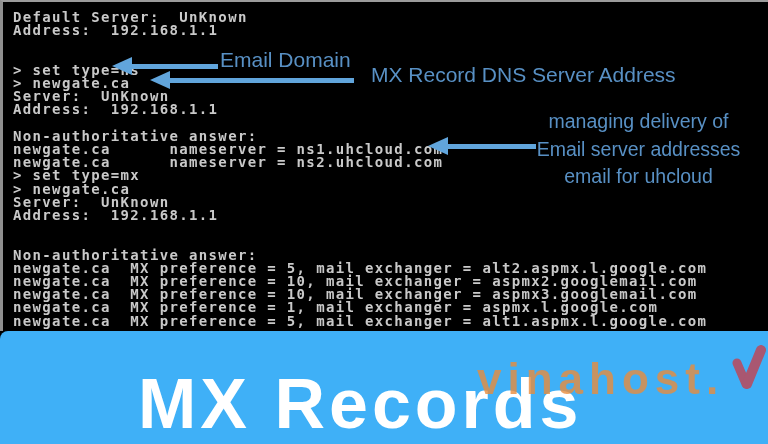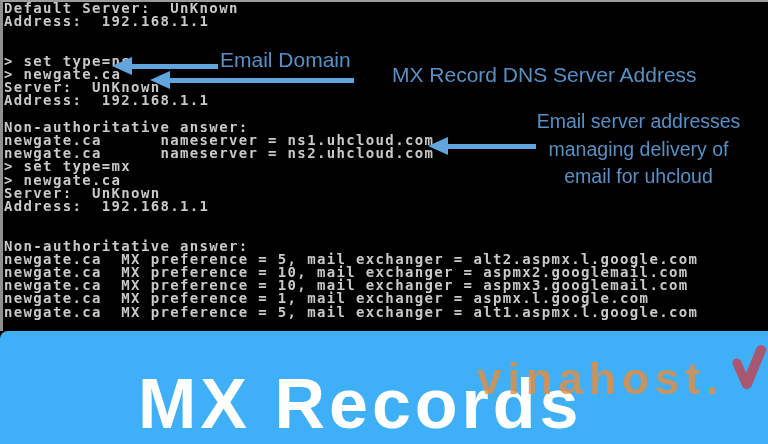--- a/index.html
+++ b/index.html
@@ -21,21 +21,21 @@
     left: 0; top: 0;
     width: 768px; height: 331px;
     background: #000;
     border-top: 2px solid #9b9b9b;
     border-left: 3px solid #8f8f8f;
     box-sizing: border-box;
   }
   .term-text {
     position: absolute;
     left: 1px; top: 0px;
-    margin: 0;
+    margin: 9px;
     color: #c9c9c9;
     font-family: "DejaVu Sans Mono", "Liberation Mono", monospace;
     font-weight: bold;
     font-size: 14px;
     line-height: 13.2px;
     letter-spacing: 1.35px;
     white-space: pre;
   }
 
   
@@ -140,29 +140,29 @@
   <div class="arrow">
     <span class="head" style="left:112px; top:57px;"></span>
     <span class="shaft" style="left:131px; top:63.5px; width:87px;"></span>
   </div>
   <div class="anno-label" style="left:220px; top:49px;text-align:center;">Email Domain</div>
 
   <div class="arrow">
     <span class="head" style="left:150px; top:71px;"></span>
     <span class="shaft" style="left:169px; top:77.5px; width:185px;"></span>
   </div>
-  <div class="anno-label" style="left:392px; top:64px;">MX Record DNS Server Address</div>
+  <div class="anno-label" style="left:371px; top:64px;">MX Record DNS Server Address</div>
 
   <div class="arrow">
     <span class="head" style="left:428px; top:137px;"></span>
     <span class="shaft" style="left:447px; top:143.5px; width:89px;"></span>
   </div>
   <div class="anno-block">
+    <div>managing delivery of</div>
     <div>Email server addresses</div>
-    <div>managing delivery of</div>
     <div>email for uhcloud</div>
   </div>
 
   <div class="banner"></div>
   <div class="banner-title">MX Records</div>
   <div class="watermark">vinahost.</div>
   <svg class="watermark-logo" viewBox="0 0 40 48">
     <line x1="9" y1="18" x2="18" y2="39" stroke="#b25066" stroke-width="9" stroke-linecap="round"></line>
     <line x1="33" y1="5" x2="19" y2="39" stroke="#b25066" stroke-width="10" stroke-linecap="round"></line>
   </svg>

